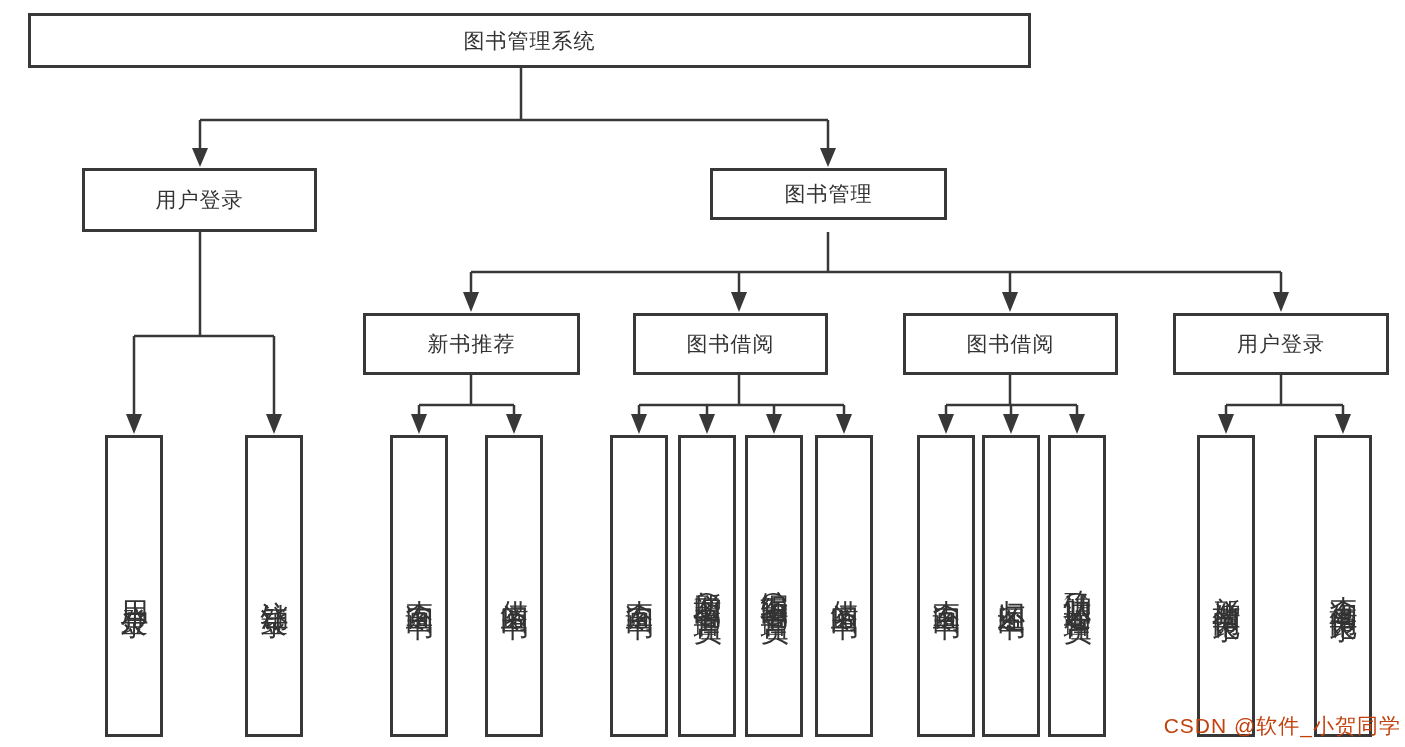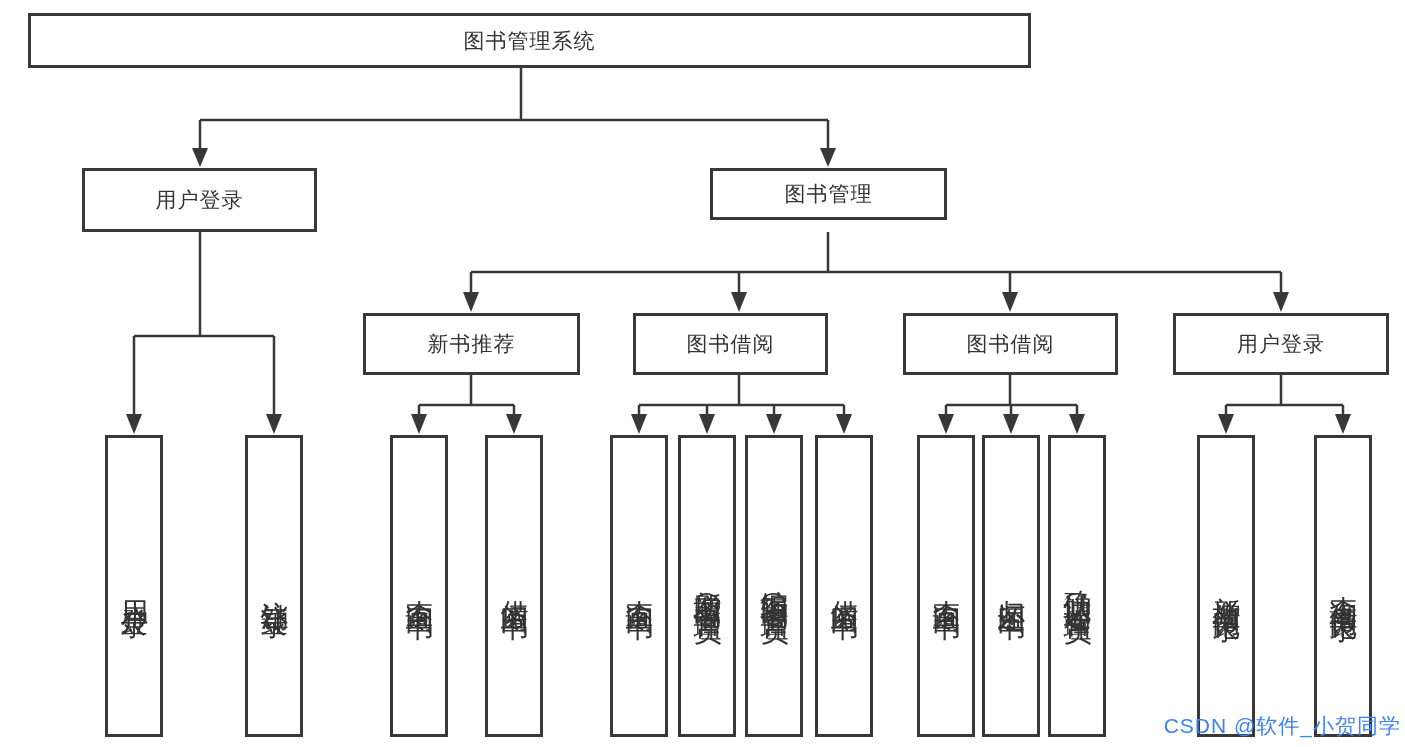--- a/index.html
+++ b/index.html
@@ -26,21 +26,21 @@
   .l3c{left:903px;top:313px;width:215px;height:62px;}
   .l3d{left:1173px;top:313px;width:216px;height:62px;}
   .leaf{top:435px;width:58px;height:302px;}
   .g1x1{left:105px;} .g1x2{left:245px;}
   .g2x1{left:390px;} .g2x2{left:485px;}
   .g3x1{left:610px;} .g3x2{left:678px;} .g3x3{left:745px;} .g3x4{left:815px;}
   .g4x1{left:917px;} .g4x2{left:982px;} .g4x3{left:1048px;}
   .g5x1{left:1197px;} .g5x2{left:1314px;}
   .watermark{
     position:absolute;right:4px;bottom:7px;z-index:2;
-    font-size:21px;color:#3b82f6;letter-spacing:1px;
+    font-size:21px;color:#c2410c;letter-spacing:1px;
   }
 </style>
 </head>
 <body>
 
 <div class="stage">
 
   <svg class="connectors" width="1405" height="747" viewBox="0 0 1405 747">
     <g stroke="#383838" stroke-width="2.5" fill="none">
 

